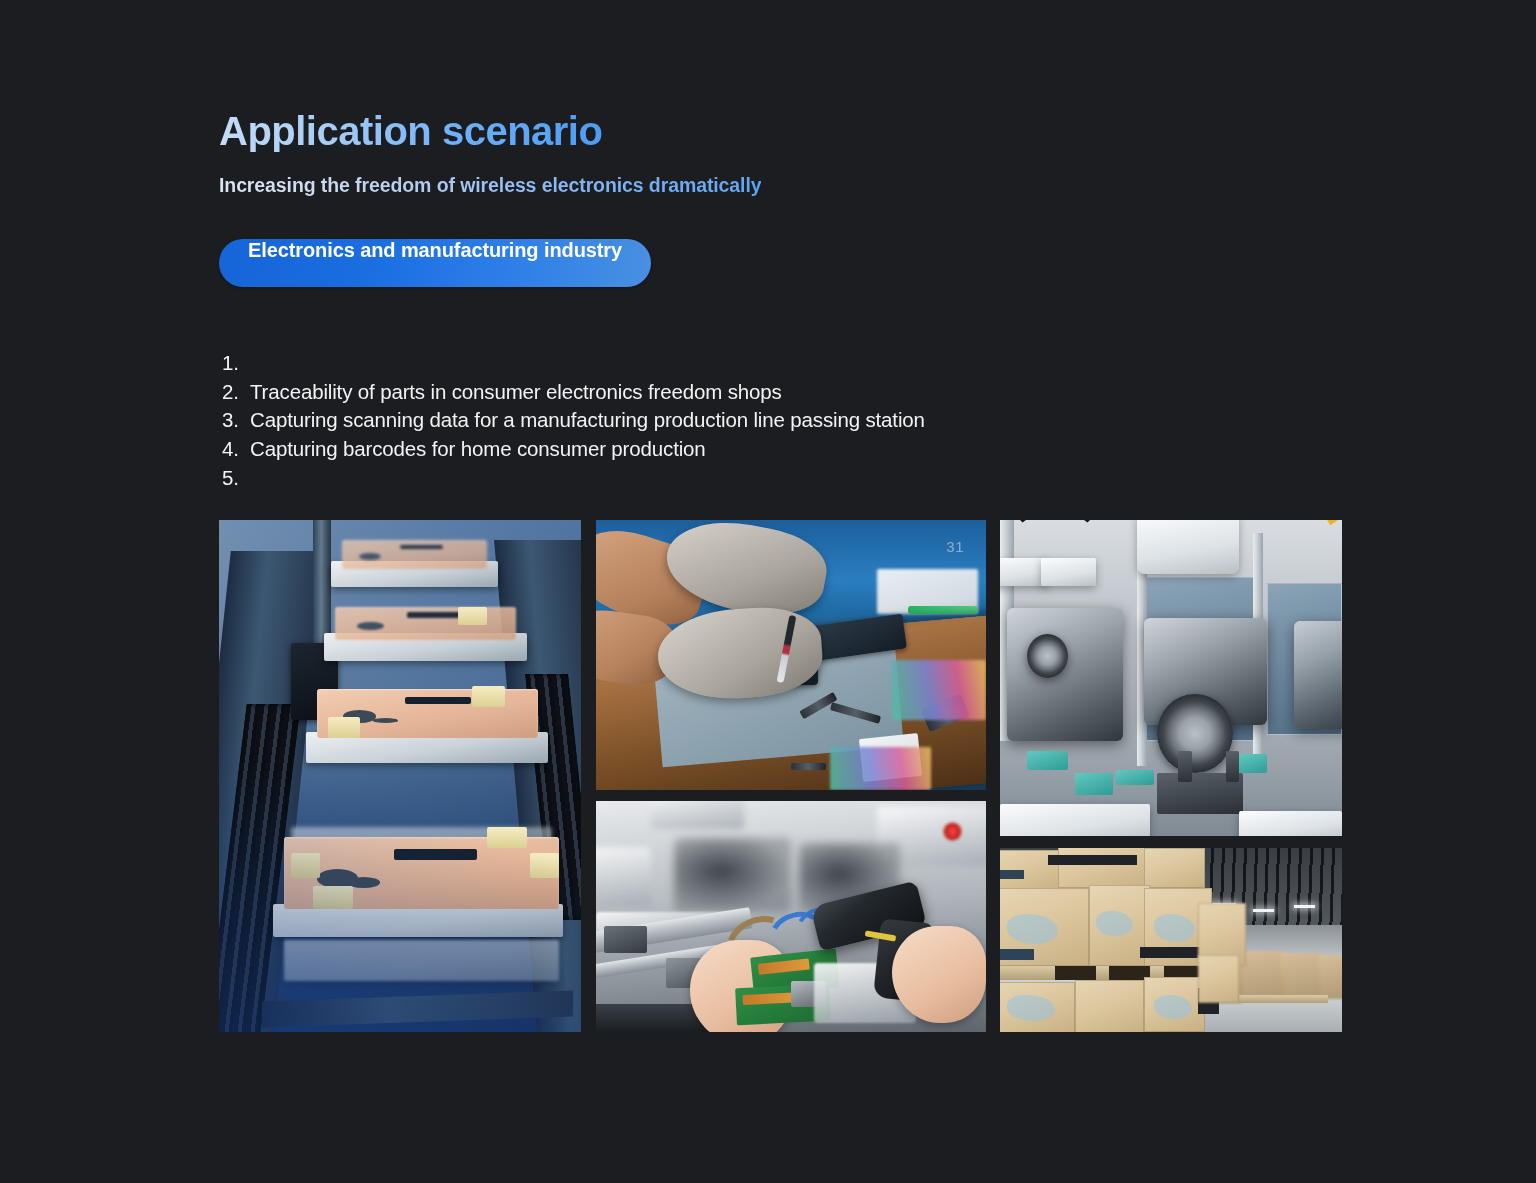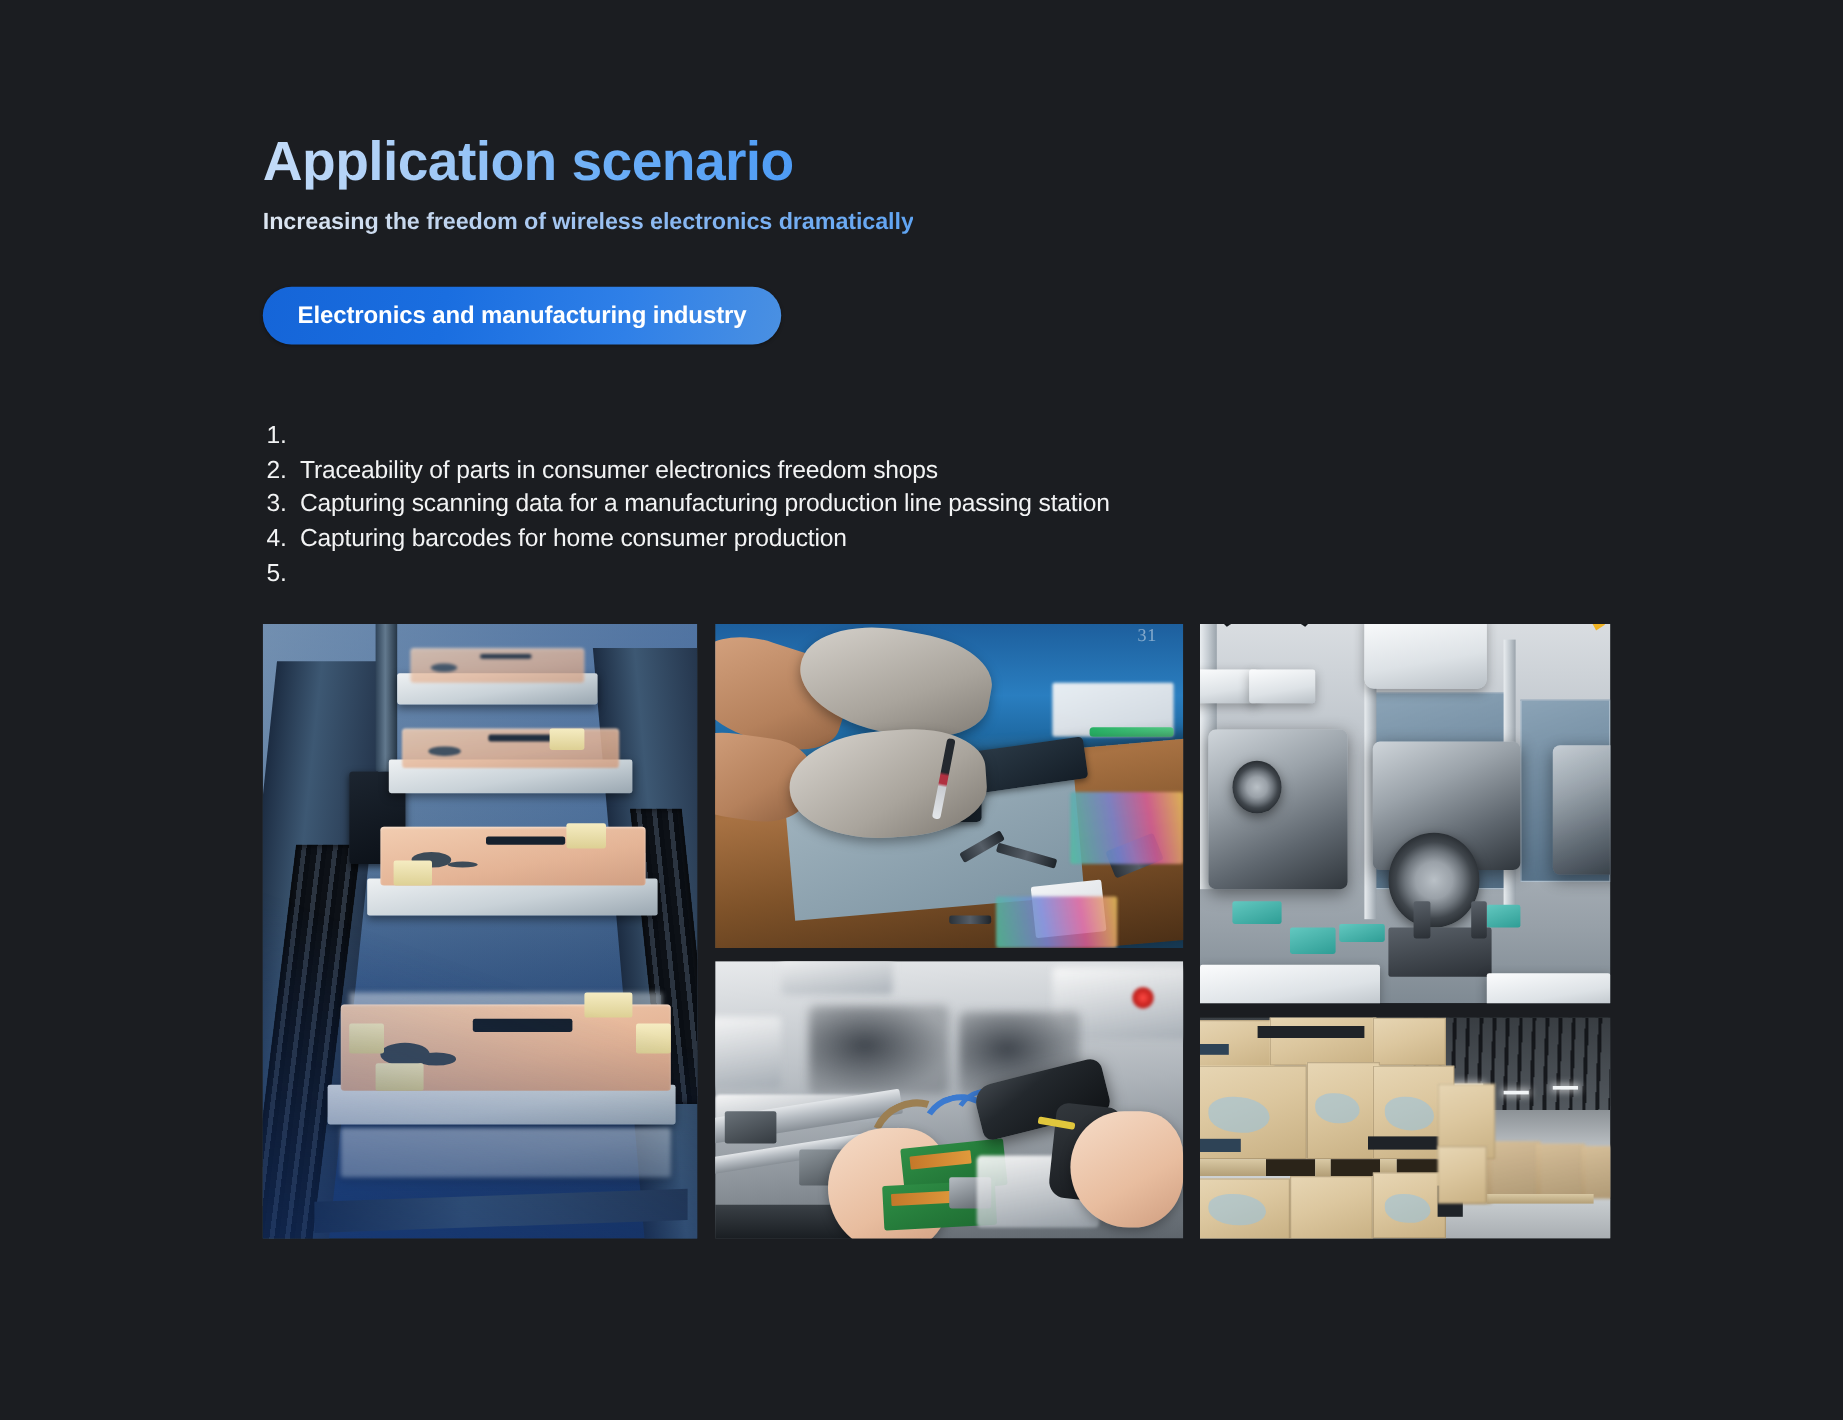--- a/index.html
+++ b/index.html
@@ -17,21 +17,21 @@
     width: 1536px;
     height: 1183px;
     background: #1b1d21;
   }
 
   
   .page-title {
     position: absolute;
     left: 219px;
     top: 110px;
-    font-size: 46px;
+    font-size: 40px;
     font-weight: bold;
     letter-spacing: -0.5px;
     line-height: 1.05;
     background-image: linear-gradient(95deg, #c4dcf8 0%, #a9cdf6 28%, #6fb0f7 62%, #4d9bf5 100%);
     -webkit-background-clip: text;
     background-clip: text;
     color: transparent;
     -webkit-text-fill-color: transparent;
     white-space: nowrap;
   }
@@ -52,21 +52,20 @@
   }
 
   
   .category-pill {
     position: absolute;
     left: 219px;
     top: 239px;
     height: 48px;
     padding: 0 29px;
     display: inline-flex;
-    align-items: center;
     border-radius: 24px;
     background-image: linear-gradient(100deg, #1565d8 0%, #1a6ee0 35%, #2f80e8 70%, #4a90e2 100%);
     color: #ffffff;
     font-size: 20px;
     font-weight: bold;
     letter-spacing: -0.1px;
     white-space: nowrap;
     box-shadow: 0 1px 3px rgba(0,0,0,0.35);
   }
 
@@ -239,26 +238,25 @@
   }
   .color-swatch {
     position: absolute;
     background: linear-gradient(80deg, #50c0a0, #7a86d8 40%, #d85f9c 70%, #e8c25a);
     border-radius: 2px;
     filter: blur(1.4px);
     opacity: .85;
   }
   .watermark {
     position: absolute;
-    right: 22px; top: 2px;
+    right: 22px; top: 18px;
     color: rgba(255,255,255,0.45);
     font-size: 15px;
     letter-spacing: 0.5px;
     filter: blur(0.5px);
-    font-family: Liberation Serif, serif;
   }
 
   
   #photo-3 { left: 781px; top: 0; width: 342px; height: 316px; }
   .engine-bg {
     position: absolute; inset: 0;
     background:
       linear-gradient(180deg, #d9dde1 0%, #c3c9cf 25%, #aeb5bc 55%, #97a0a8 80%, #7f8a93 100%);
   }
   .frame-post {

